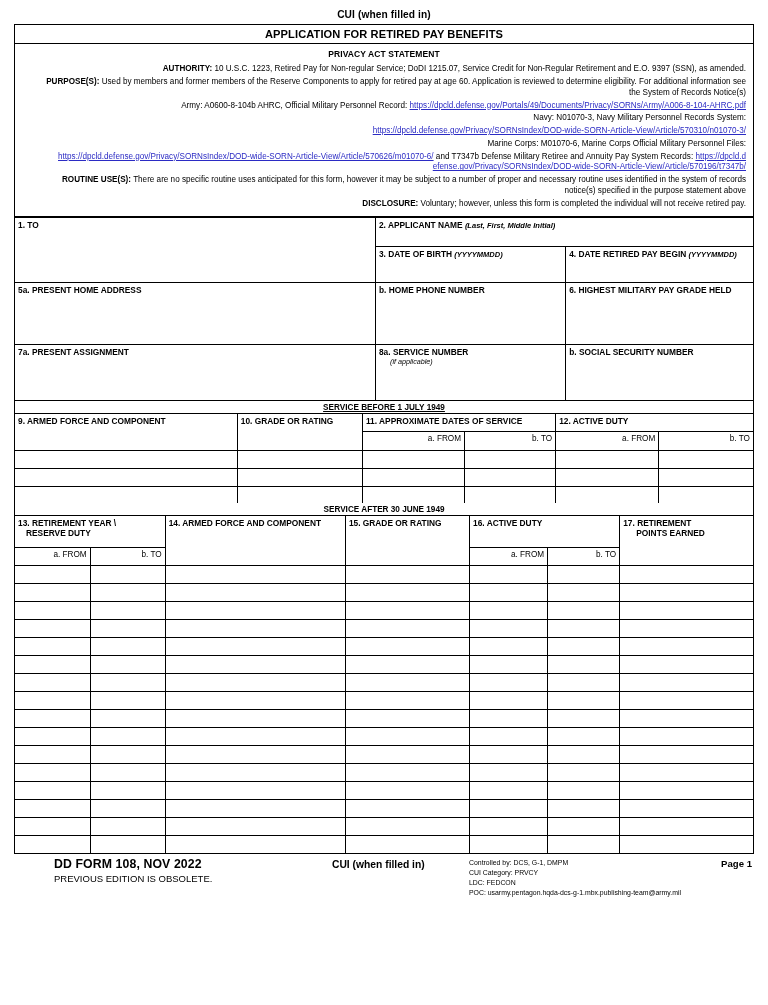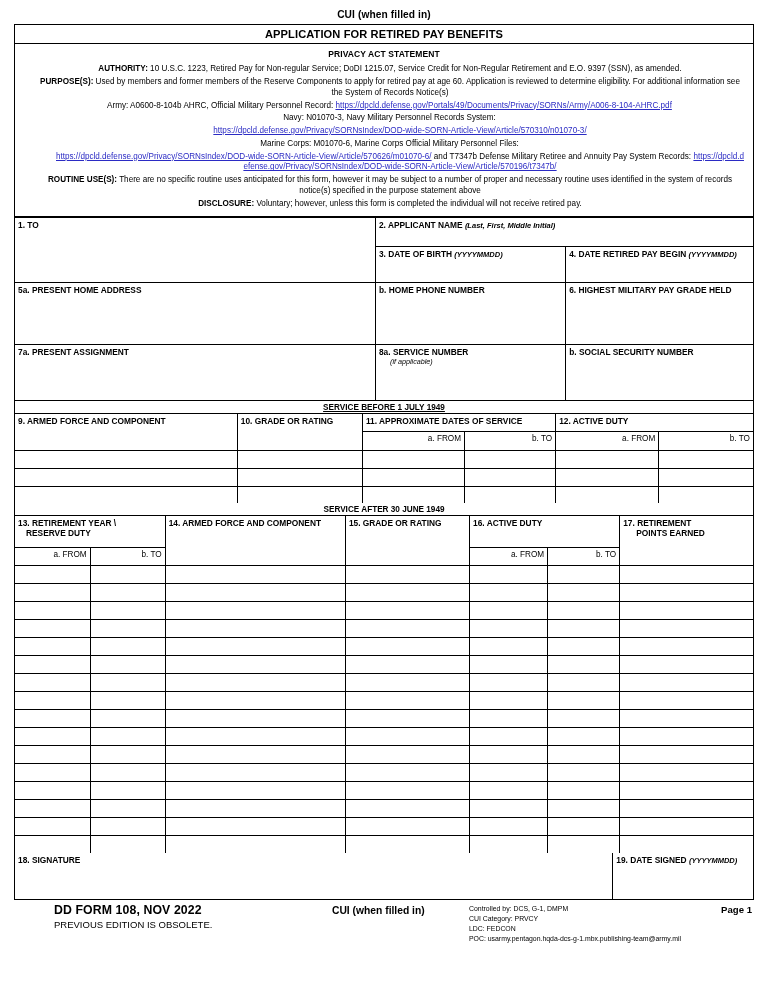--- a/index.html
+++ b/index.html
@@ -58,21 +58,21 @@
   .pa-heading {
     text-align: center;
     font-weight: bold;
     font-size: 8.5px;
     margin-bottom: 4px;
     letter-spacing: 0.1px;
   }
   .pa-para {
     margin: 0 0 2px 12px;
     font-size: 8.15px;
-    text-align: center;
+    text-align: right;
   }
   .pa-para b { font-weight: bold; }
   .pa-indent1 { margin-left: 11px; }
   .pa-indent2 { margin-left: 32px; }
   .lnk {
     color: #2b2bc4;
     text-decoration: underline;
     word-break: break-all;
   }
 
@@ -524,37 +524,20 @@
             <td style="border-bottom: none;"></td>
             <td style="border-bottom: none;"></td>
             <td style="border-bottom: none;"></td>
             <td style="border-bottom: none;"></td>
             <td style="border-bottom: none;"></td>
             <td style="border-right: none; border-bottom: none;"></td>
           </tr>
         </tbody>
     </table>
 
-    <table class="grid">
-      <colgroup>
-        <col style="width:597px">
-        <col style="width:140px">
-      </colgroup>
-      <tbody>
-        <tr class="sig">
-          <td style="border-left:none;border-bottom:none;border-top:none;">
-            <span class="lbl">18. SIGNATURE</span>
-          </td>
-          <td style="border-right:none;border-bottom:none;border-top:none;">
-            <span class="lbl">19. DATE SIGNED</span>
-            <span class="ital">(YYYYMMDD)</span>
-          </td>
-        </tr>
-      </tbody>
-    </table>
 
   </div>
 
   <div class="footer">
     <div class="ff-left">
       <div class="ff-formno">DD FORM 108, NOV 2022</div>
       <div class="ff-prev">PREVIOUS EDITION IS OBSOLETE.</div>
     </div>
     <div class="ff-cui">CUI (when filled in)</div>
     <div class="ff-ctrl">

